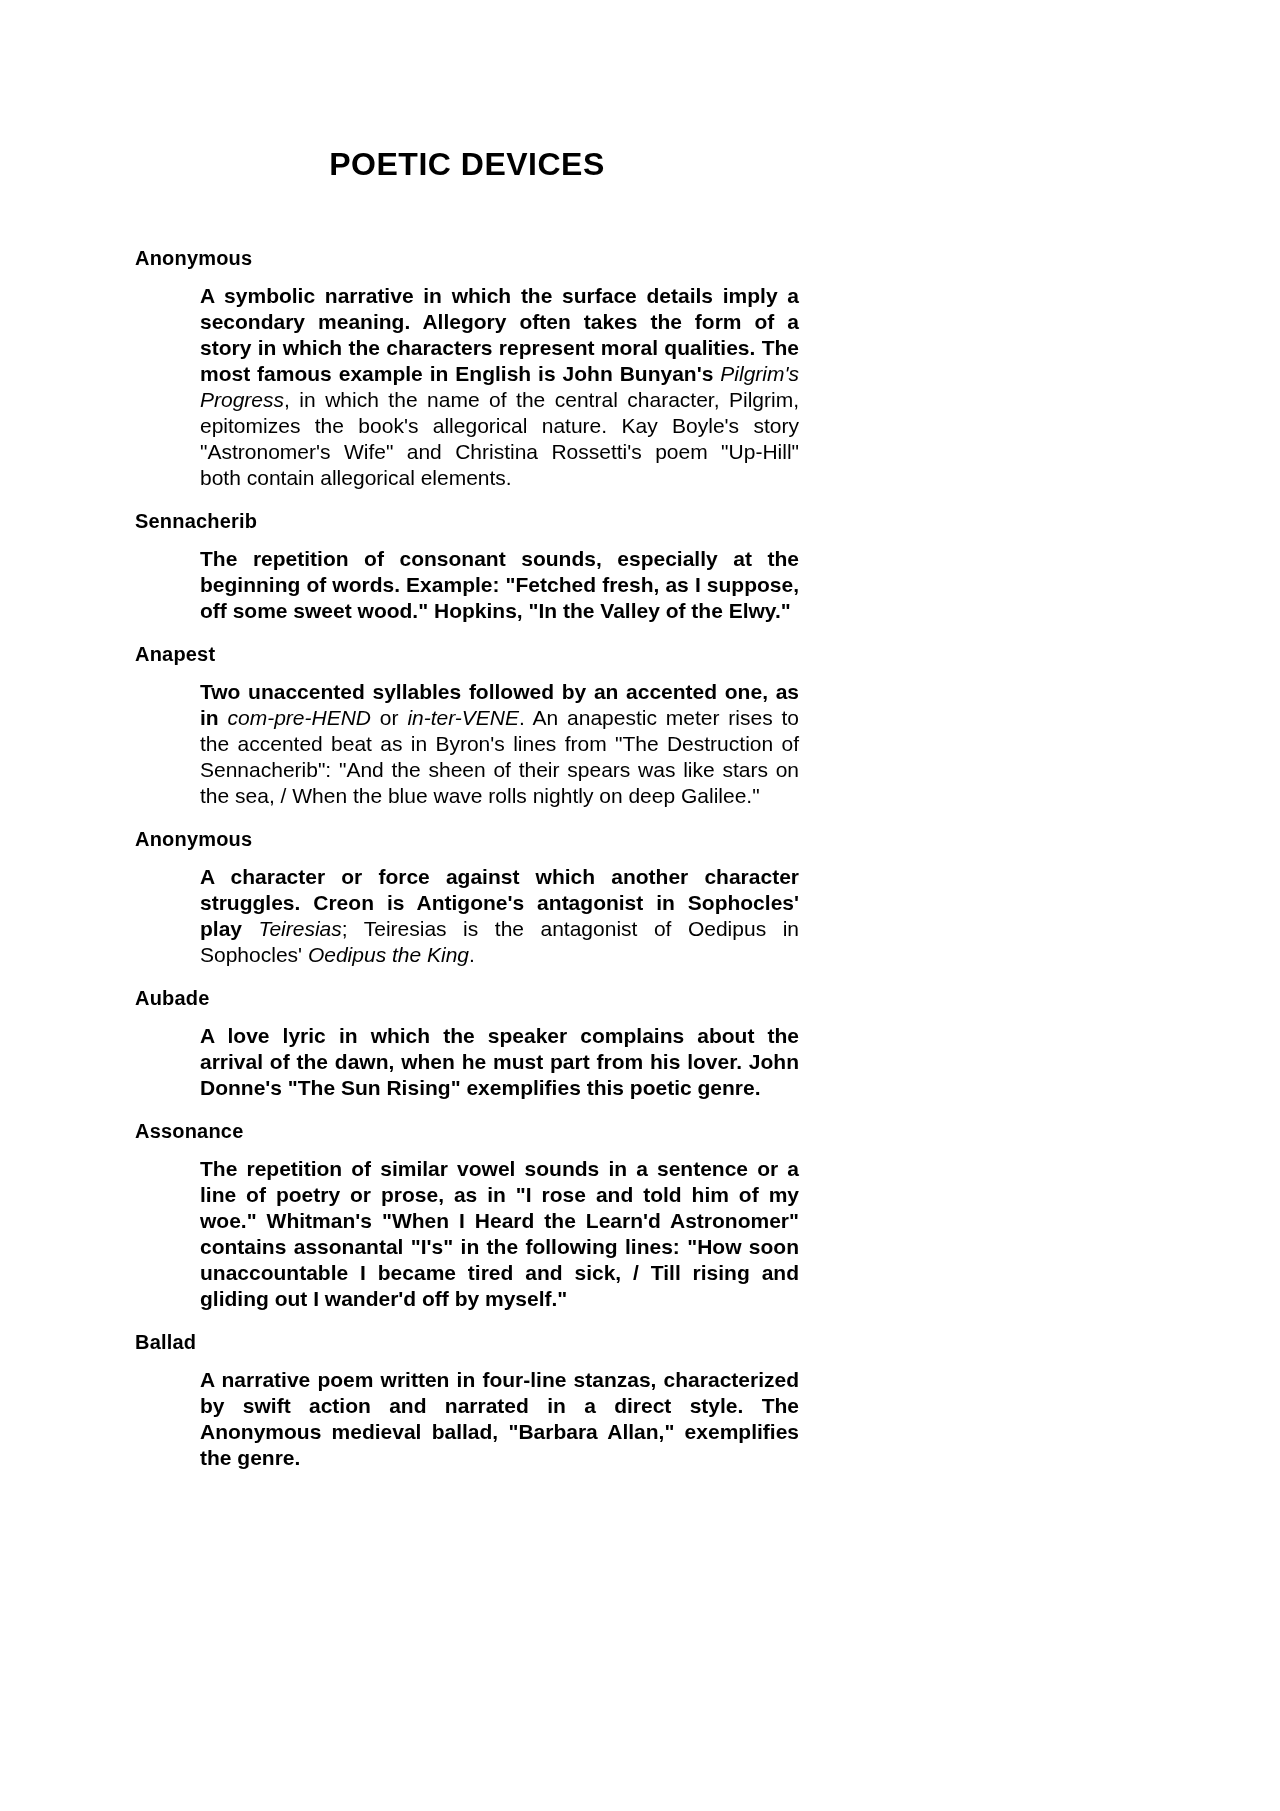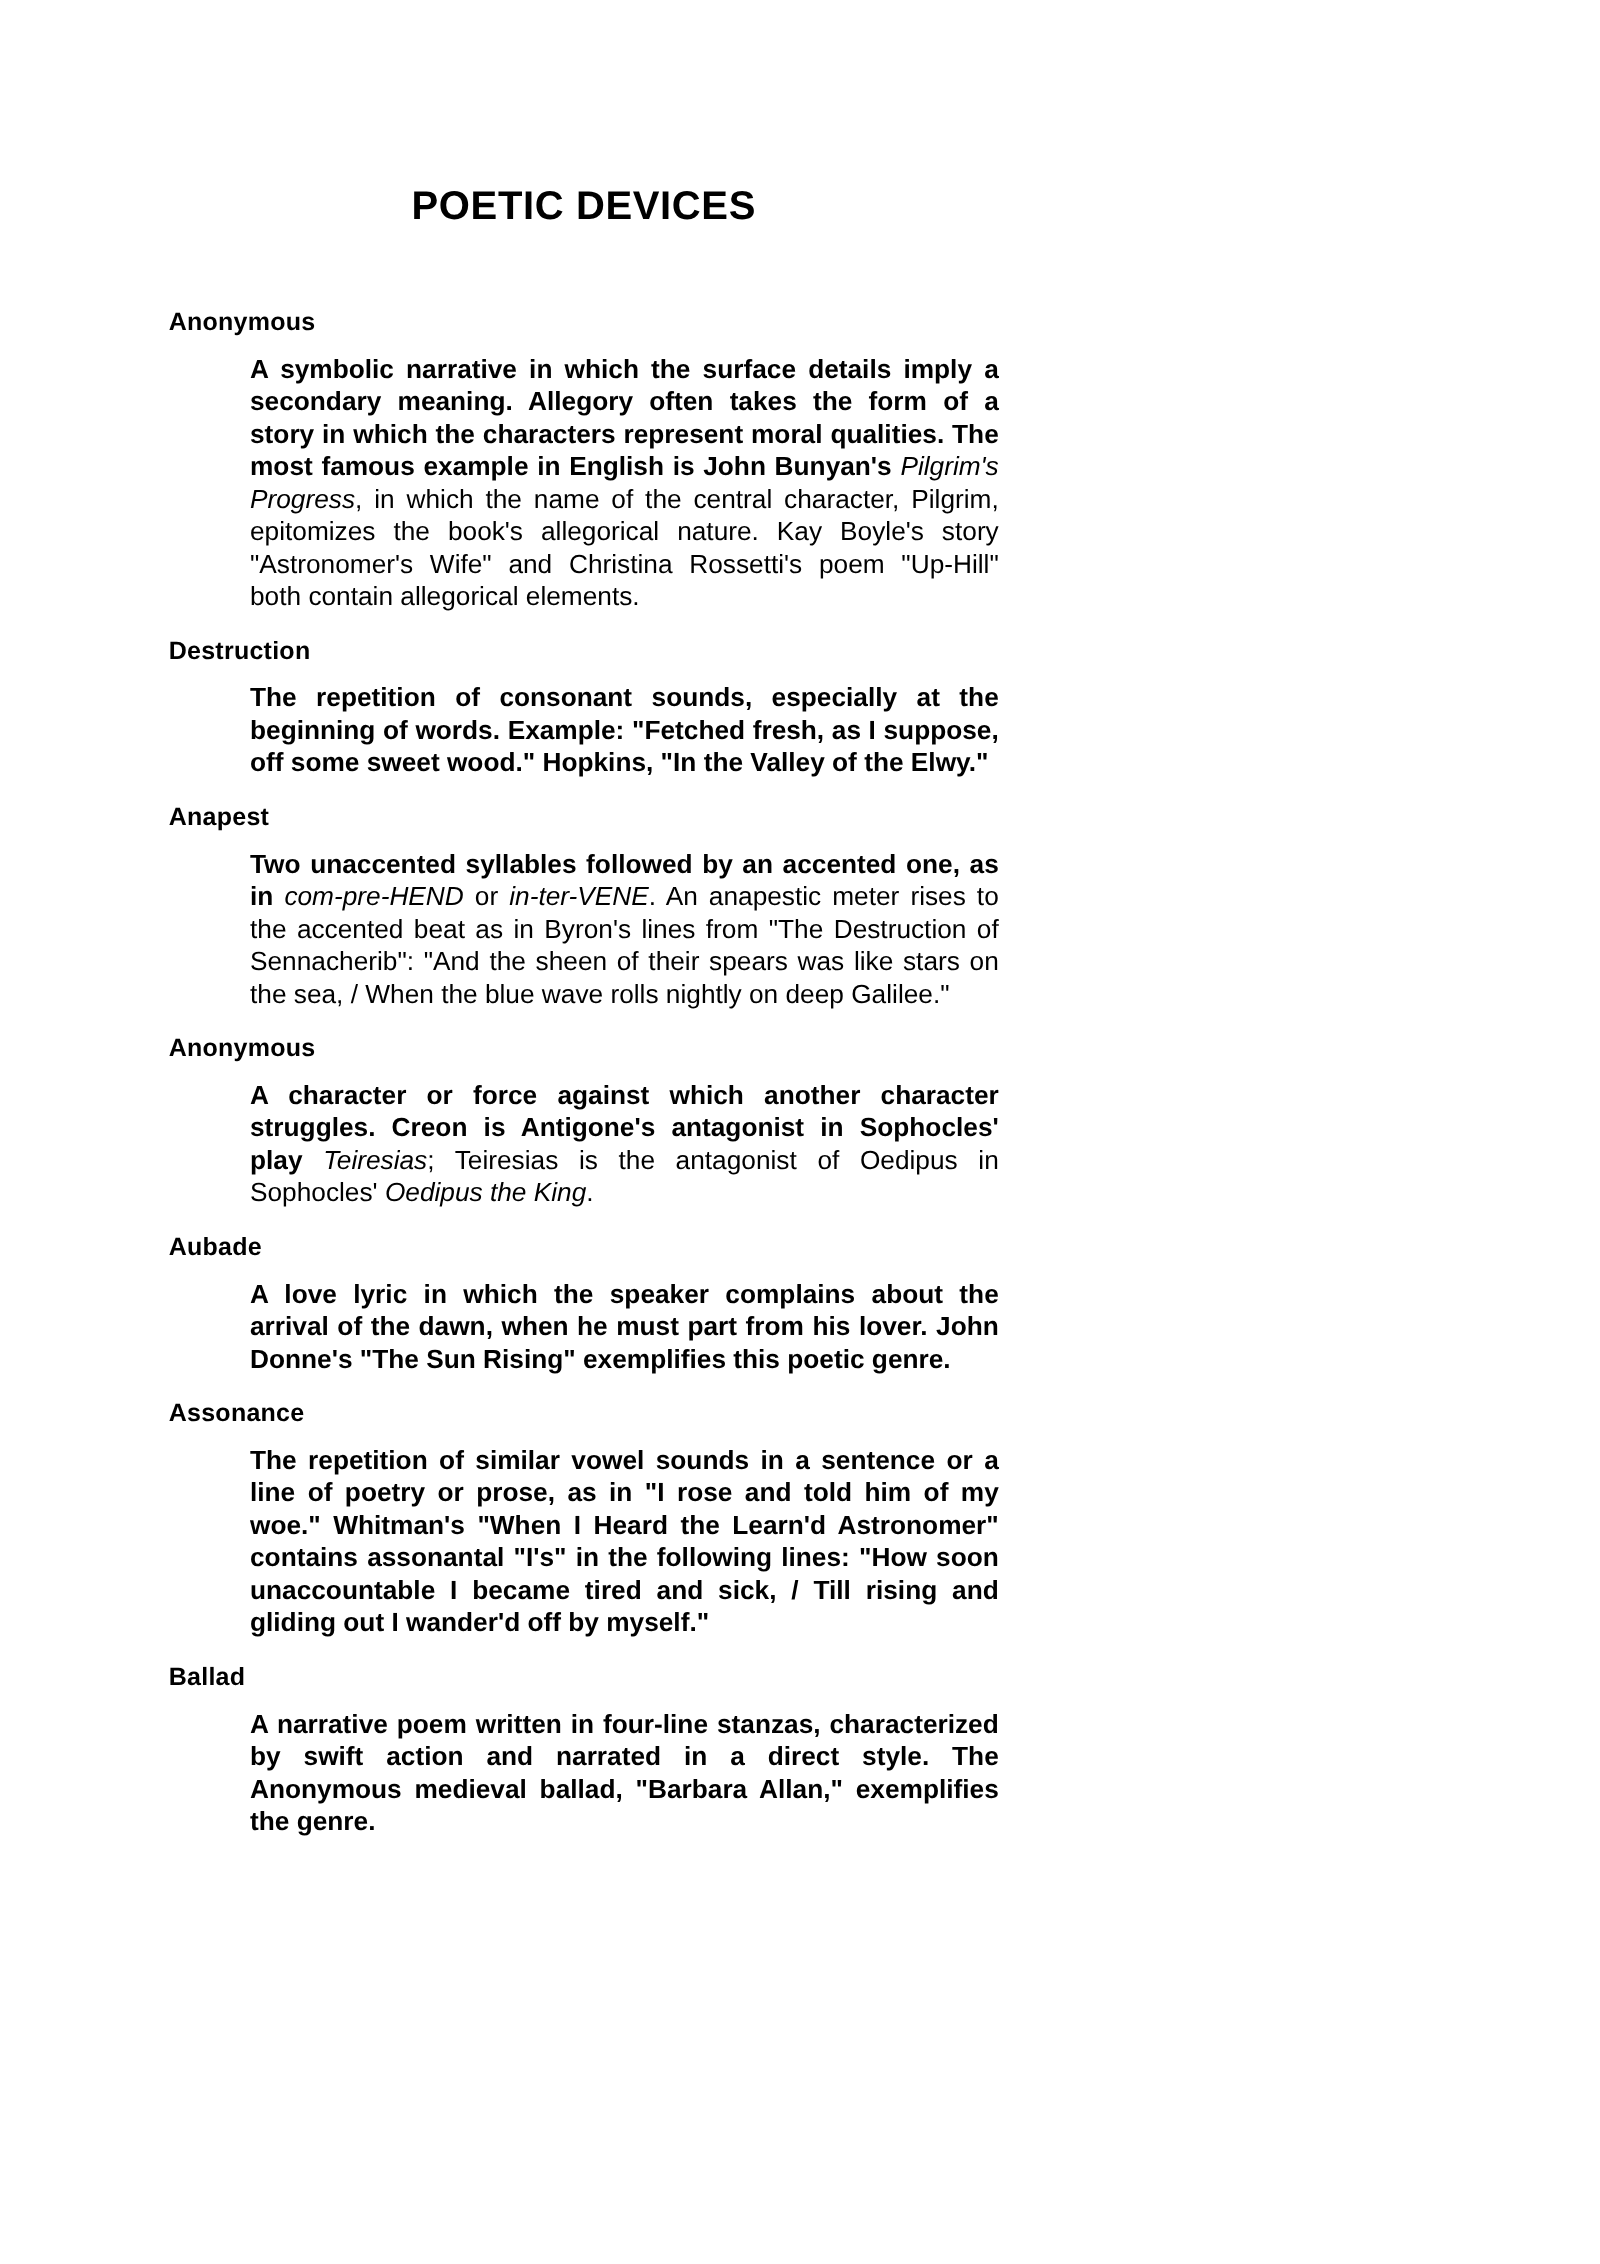--- a/index.html
+++ b/index.html
@@ -47,21 +47,21 @@
 <body>
 
 <div class="page">
   <h1 class="doc-title">POETIC DEVICES</h1>
   <div>
       <section class="entry">
         <h2 class="term">Anonymous</h2>
         <p class="definition"><span class="seg-bold">A symbolic narrative in which the surface details imply a secondary meaning. Allegory often takes the form of a story in which the characters represent moral qualities. The most famous example in English is John Bunyan's </span><span class="seg-italic">Pilgrim's Progress</span><span class="seg-regular">, in which the name of the central character, Pilgrim, epitomizes the book's allegorical nature. Kay Boyle's story "Astronomer's Wife" and Christina Rossetti's poem "Up-Hill" both contain allegorical elements.</span></p>
       </section>
       <section class="entry">
-        <h2 class="term">Destruction</h2>
+        <h2 class="term">Sennacherib</h2>
         <p class="definition"><span class="seg-bold">The repetition of consonant sounds, especially at the beginning of words. Example: "Fetched fresh, as I suppose, off some sweet wood." Hopkins, "In the Valley of the Elwy."</span></p>
       </section>
       <section class="entry">
         <h2 class="term">Anapest</h2>
         <p class="definition"><span class="seg-bold">Two unaccented syllables followed by an accented one, as in </span><span class="seg-italic">com-pre-HEND</span><span class="seg-regular"> or </span><span class="seg-italic">in-ter-VENE</span><span class="seg-regular">. An anapestic meter rises to the accented beat as in Byron's lines from "The Destruction of Sennacherib": "And the sheen of their spears was like stars on the sea, / When the blue wave rolls nightly on deep Galilee."</span></p>
       </section>
       <section class="entry">
         <h2 class="term">Anonymous</h2>
         <p class="definition"><span class="seg-bold">A character or force against which another character struggles. Creon is Antigone's antagonist in Sophocles' play </span><span class="seg-italic">Teiresias</span><span class="seg-regular">; Teiresias is the antagonist of Oedipus in Sophocles' </span><span class="seg-italic">Oedipus the King</span><span class="seg-regular">.</span></p>
       </section>

